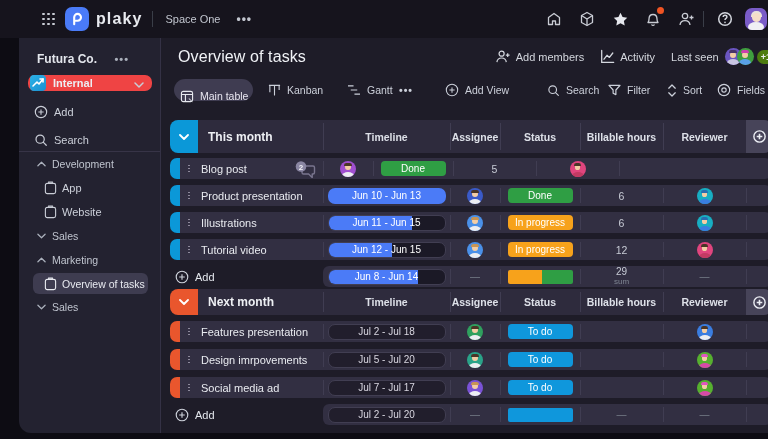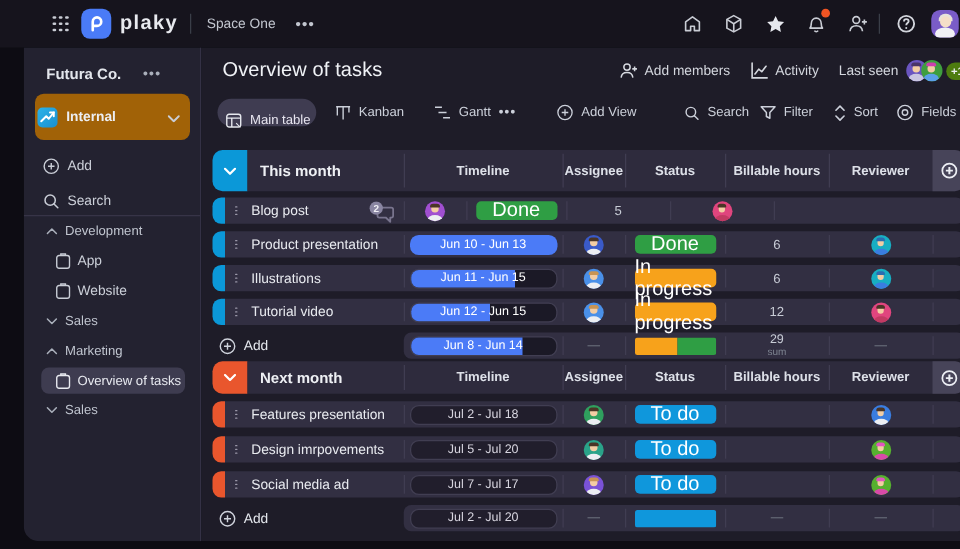--- a/index.html
+++ b/index.html
@@ -24,21 +24,21 @@
 .tb-av { width:22px; height:22px; border-radius:7px; background:#7a5cc8; margin:0 1px 0 12px; position:relative; overflow:hidden; }
 .tb-av .h { position:absolute; left:6.5px; top:4.5px; width:9px; height:9px; border-radius:50%; background:#f5dec8; }
 .tb-av .hr { position:absolute; left:5.5px; top:2.5px; width:11px; height:6px; border-radius:5px 5px 0 0; background:#e8e3da; }
 .tb-av .b { position:absolute; left:3px; top:14px; width:16px; height:10px; border-radius:50%; background:#f0f0f4; }
 .belldot { position:absolute; right:-3px; top:-4px; width:7px; height:7px; border-radius:50%; background:#f05423; }
 
 
 .sb-head { display:flex; align-items:center; margin:14px 31px 0 18px; }
 .sb-head .t { color:#e3e6ec; font-size:12px; font-weight:700; }
 .sb-head .d { margin-left:auto; color:#aab0bb; font-size:11px; letter-spacing:1px; font-weight:700; }
-.sb-select { margin:9px 8px 0 9px; height:37px; background:#a16207; border-radius:7px; display:flex; align-items:center; padding:0 8px 0 2px; }
+.sb-select { margin:9px 8px 0 9px; height:16px; background:#ef4444; border-radius:7px; display:flex; align-items:center; padding:0 8px 0 2px; }
 .sb-select .ic { width:16px; height:16px; border-radius:4px; background:linear-gradient(135deg,#2bb3e8,#1a8fd0); position:relative; overflow:hidden; }
 .sb-select .t { margin-left:7px; color:#eceef3; font-size:11px; font-weight:700; }
 .sb-select .ch { margin-left:auto; }
 .sb-item { display:flex; align-items:center; margin:0 0 0 15px; height:22px; color:#ccd0d9; font-size:11px; }
 .sb-item svg { margin-right:6px; }
 .sb-sep { height:1px; background:#373447; margin:0; }
 .sb-group { display:flex; align-items:center; margin-left:18px; height:24px; color:#c0c5cf; font-size:10.5px; }
 .sb-group svg { margin-right:6px; }
 .sb-board { display:flex; align-items:center; margin-left:25px; height:24px; color:#ccd0d9; font-size:11px; }
 .sb-board svg { margin-right:5px; }
@@ -89,21 +89,21 @@
 .trow .name { width:143px; display:flex; align-items:center; height:100%; }
 .vdots { margin-left:8px; width:9px; display:flex; flex-direction:column; gap:1.5px; align-items:flex-start; }
 .vdots i { width:1.6px; height:1.6px; border-radius:50%; background:#9a97a8; }
 .tname { color:#e9ebf0; font-size:11px; margin-left:4px; }
 .cell { height:100%; display:flex; align-items:center; justify-content:center; position:relative; }
 .pill-t { width:118px; height:16px; border-radius:7px; background:#4b7bf7; color:#fff; font-size:10px; display:flex; align-items:center; justify-content:center; }
 .pill-t.part { background:#1b1926; border:1px solid #413e52; position:relative; overflow:hidden; }
 .pill-t.part .fill { position:absolute; left:-1px; top:-1px; bottom:-1px; background:#4b7bf7; border-radius:7px 0 0 7px; }
 .pill-t.part span { position:relative; }
 .pill-t.dark { background:#211e2c; border:1px solid #413e52; color:#d8d6e0; }
-.status { width:65px; height:15px; border-radius:4px; color:#fff; font-size:16px; display:flex; align-items:center; justify-content:center; }
+.status { width:65px; height:15px; border-radius:4px; color:#fff; font-size:10px; display:flex; align-items:center; justify-content:center; }
 .st-done { background:#2f9e44; }
 .st-prog { background:#f7a21b; }
 .st-todo { background:#0f97dc; }
 .bh { color:#c8ccd6; font-size:10.5px; }
 .dash { color:#787e8a; font-size:10px; }
 .av { width:16px; height:16px; border-radius:50%; position:relative; overflow:hidden; display:inline-block; flex:none; }
 .av .h { position:absolute; left:5.2px; top:3.6px; width:5.8px; height:6px; border-radius:50%; background:#f3cda4; z-index:2; }
 .av .hr { position:absolute; left:4.2px; top:2.2px; width:7.8px; height:3.2px; border-radius:4px 4px 1px 1px; background:#4a3526; z-index:3; }
 .av .h { z-index:0; }
 .av .b { position:absolute; left:2px; top:11px; width:12px; height:8px; border-radius:50%; background:#eceef2; }

